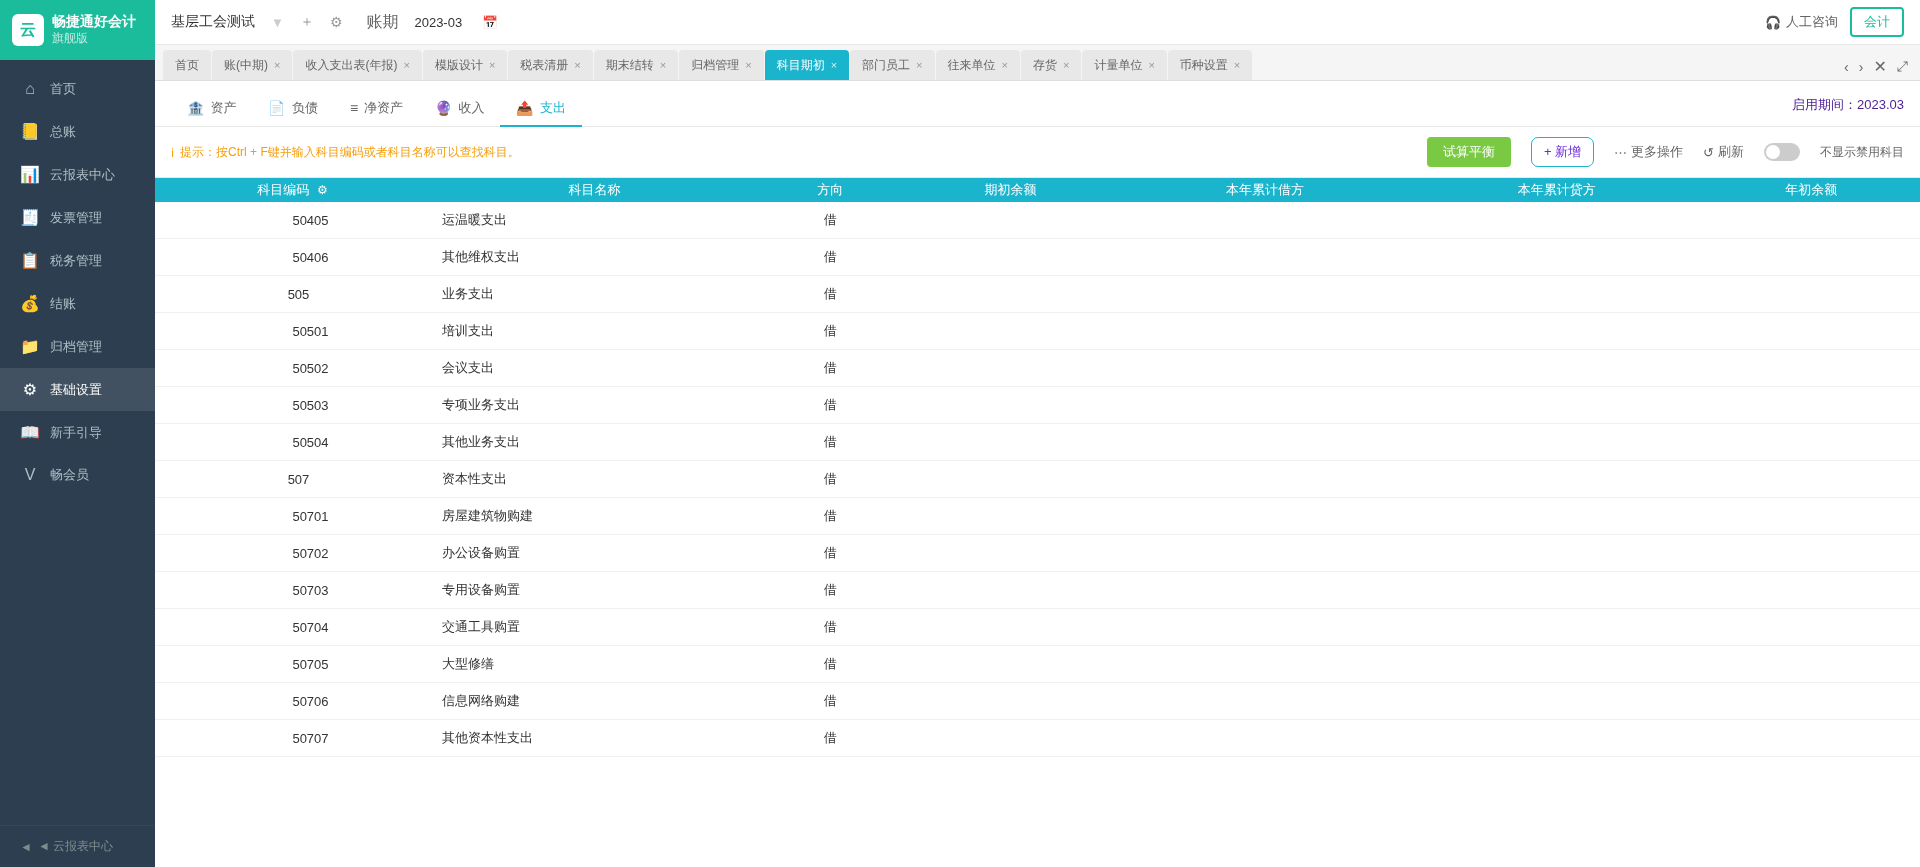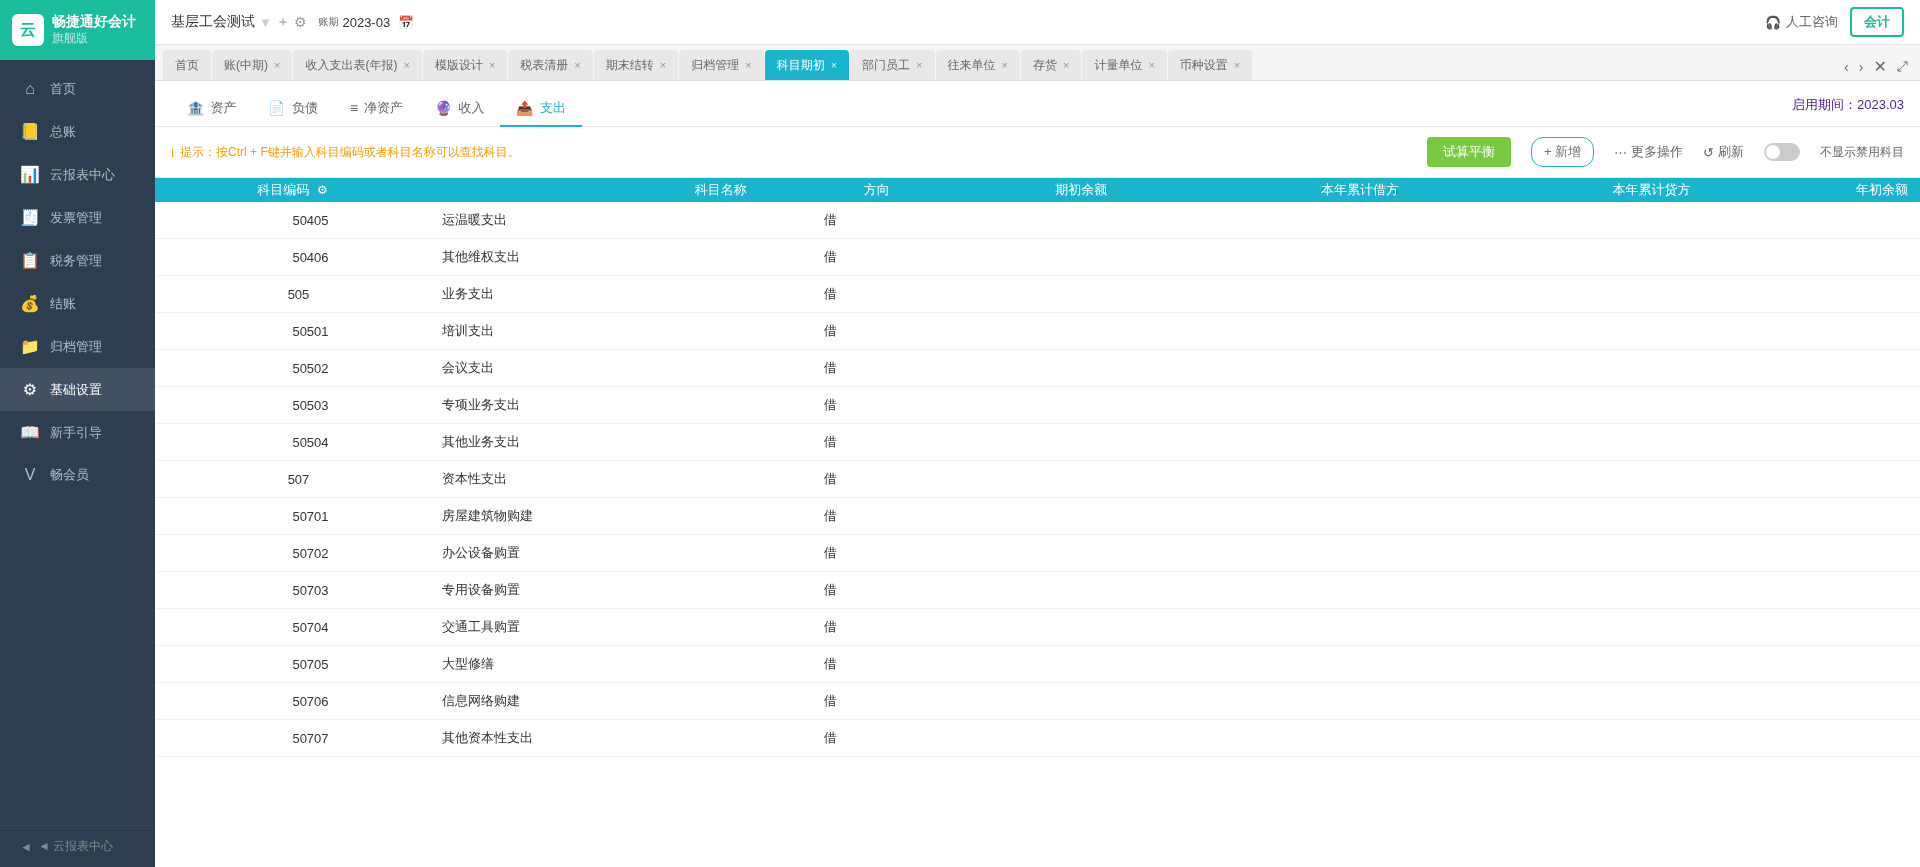--- a/index.html
+++ b/index.html
@@ -53,38 +53,38 @@
     
     .main { flex: 1; display: flex; flex-direction: column; min-width: 0; }
 
     
     .top-header {
       background: #fff;
       height: 45px;
       display: flex; align-items: center;
       padding: 0 16px;
       border-bottom: 1px solid #e8e8e8;
-      gap: 4px;
+      gap: 16px;
     }
     .company-name { font-size: 14px; color: #333; font-weight: 500; }
     .top-header-divider { color: #ccc; }
     .top-header-icon { color: #999; cursor: pointer; font-size: 14px; }
-    .period-label { color: #666; font-size: 10px; margin-left: 8px; }
+    .period-label { color: #666; font-size: 16px; margin-left: 8px; }
     .period-value { color: #333; font-weight: 500; font-size: 13px; }
     .calendar-icon { color: #1abc9c; margin-left: 4px; cursor: pointer; }
     .top-header-right { margin-left: auto; display: flex; align-items: center; gap: 12px; }
     .service-btn { display: flex; align-items: center; gap: 4px; color: #666; font-size: 13px; cursor: pointer; }
     .account-btn {
       border: 2px solid #1abc9c;
       color: #1abc9c;
       padding: 4px 12px;
       border-radius: 4px;
       font-size: 13px;
       cursor: pointer;
-      font-weight: 700;
+      font-weight: 400;
     }
 
     
     .tab-bar {
       background: #f5f5f5;
       height: 36px;
       display: flex; align-items: flex-end;
       padding: 0 8px;
       border-bottom: 1px solid #ddd;
       overflow: hidden;
@@ -161,26 +161,26 @@
       color: #fff;
       border: none;
       padding: 6px 16px;
       border-radius: 4px;
       cursor: pointer;
       font-size: 13px;
       font-weight: 500;
     }
     .btn-new {
       display: flex; align-items: center; gap: 4px;
-      color: #737373;
+      color: #6d28d9;
       cursor: pointer;
       font-size: 13px;
       border: 1px solid #1ab5cd;
       padding: 5px 12px;
-      border-radius: 12px;
+      border-radius: 7px;
     }
     .btn-more {
       display: flex; align-items: center; gap: 4px;
       color: #666;
       cursor: pointer;
       font-size: 13px;
     }
     .btn-refresh {
       display: flex; align-items: center; gap: 4px;
       color: #666;
@@ -193,21 +193,21 @@
     table { width: 100%; border-collapse: collapse; }
     thead tr {
       background: #1ab5cd;
       color: #fff;
       height: 24px;
     }
     thead th {
       padding: 0 12px;
       font-size: 13px;
       font-weight: 500;
-      text-align: right;
+      text-align: center;
       white-space: nowrap;
     }
     thead th:first-child { text-align: center; }
     tbody tr { border-bottom: 1px solid #f0f0f0; }
     tbody td { padding: 9px 12px; font-size: 13px; color: #333; }
     tbody td:first-child { text-align: center; padding-left: 24px; }
     tbody td:nth-child(2) { text-align: left; }
     tbody td:nth-child(3) { text-align: center; }
     .row-indent td:first-child { padding-left: 48px; }
 

